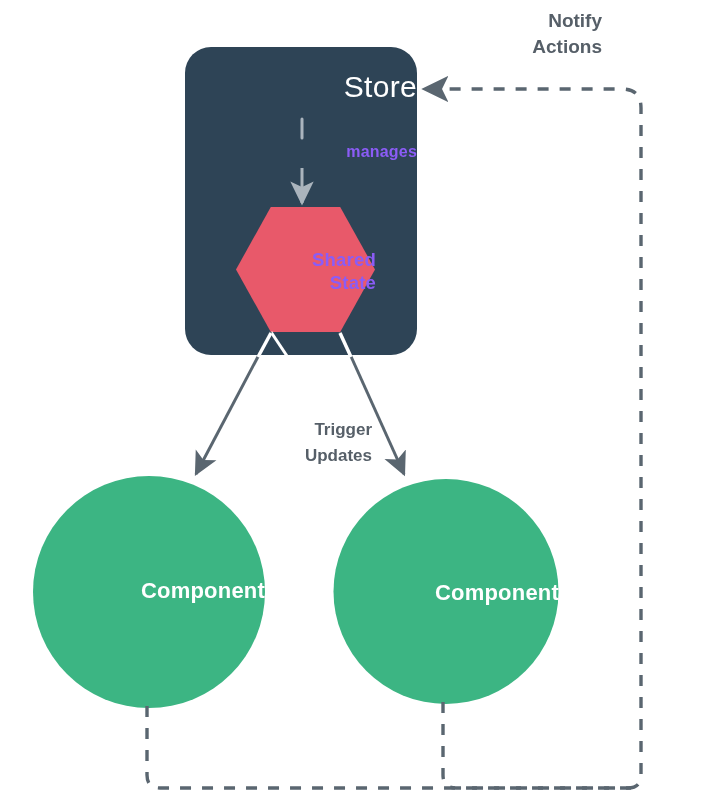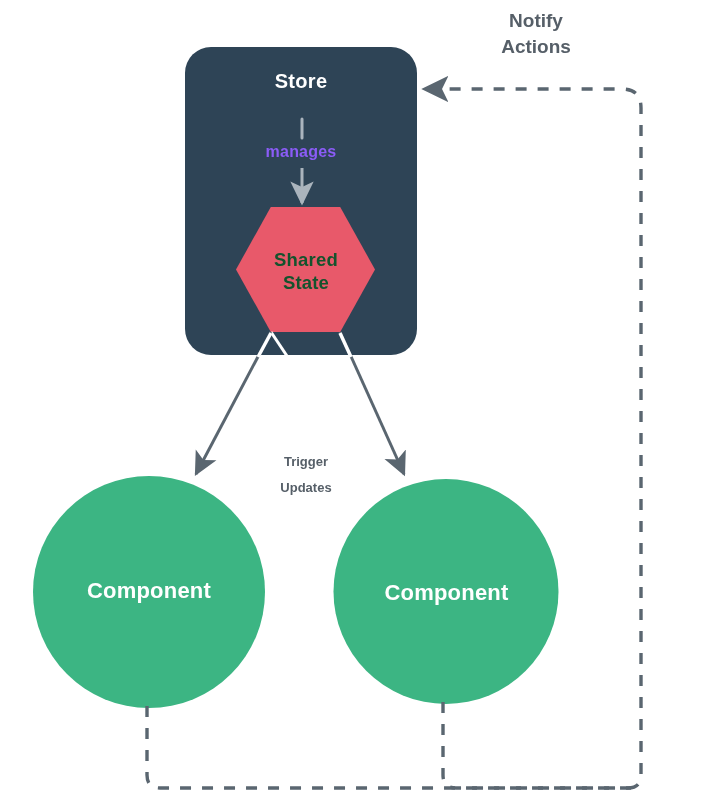--- a/index.html
+++ b/index.html
@@ -20,48 +20,48 @@
   }
   #diagram-svg {
     position: absolute;
     left: 0;
     top: 0;
     width: 724px;
     height: 808px;
   }
   .node-label {
     position: absolute;
-    text-align: center;
+    text-align: right;
     pointer-events: none;
     white-space: pre-line;
   }
   
   .store-box-label {
     left: 185px;
     top: 70px;
     width: 232px;
     color: #ffffff;
-    font-size: 20px;
-    font-weight: bold;
+    font-size: 30px;
+    font-weight: normal;
     letter-spacing: 0.3px;
   }
   .manages-label {
     left: 185px;
     top: 143px;
     width: 232px;
     color: #8b5cf6;
     font-size: 16px;
     font-weight: bold;
     letter-spacing: 0.2px;
   }
   .shared-state-label {
     left: 236px;
     top: 248px;
     width: 140px;
-    color: #14532d;
+    color: #8b5cf6;
     font-size: 18.5px;
     font-weight: bold;
     line-height: 23px;
     letter-spacing: 0.2px;
   }
   .component-left-label {
     left: 33px;
     top: 578px;
     width: 232px;
     color: #ffffff;
@@ -76,24 +76,23 @@
     color: #ffffff;
     font-size: 22px;
     font-weight: bold;
     letter-spacing: 0.2px;
   }
   .trigger-updates-label {
     left: 240px;
     top: 417px;
     width: 132px;
     color: #565f68;
-    font-size: 13px;
+    font-size: 17px;
     font-weight: bold;
     line-height: 26px;
-    margin-top: 32px;
   }
   .notify-actions-label {
     left: 470px;
     top: 8px;
     width: 132px;
     color: #565f68;
     font-size: 19px;
     font-weight: bold;
     line-height: 26px;
   }

